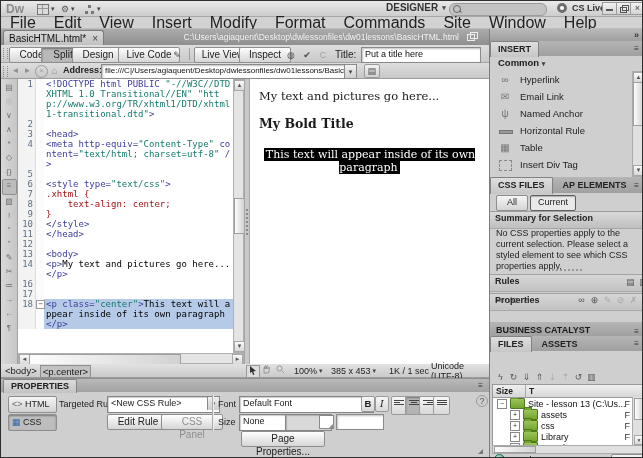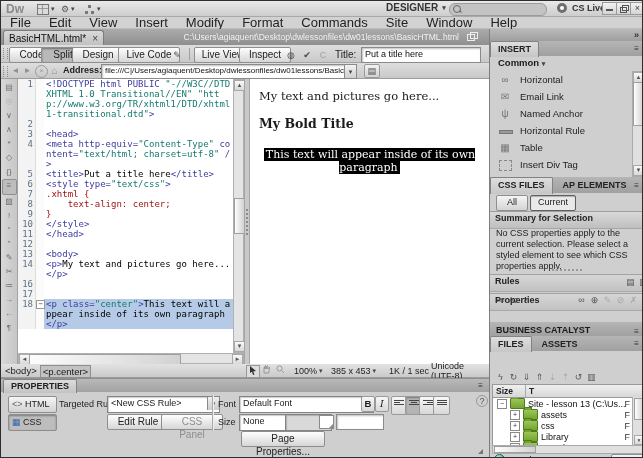--- a/index.html
+++ b/index.html
@@ -26,21 +26,21 @@
   .cslivetxt{position:absolute;left:571px;top:2px;font-weight:bold;font-size:9px;color:#333;}
   .winbtns{position:absolute;left:601px;top:1px;display:flex;border:1px solid #9a9a9a;background:linear-gradient(#f2f2f2,#d4d4d4);}
   .wbtn{width:13px;height:11px;border-right:1px solid #9a9a9a;position:relative;}
   .wbtn:last-child{border-right:0;}
   .ic-min:after{content:"";position:absolute;left:3px;bottom:3px;width:7px;height:2px;background:#555;}
   .ic-res:after{content:"";position:absolute;left:3px;top:4px;width:5px;height:4px;border:1px solid #555;}
   .ic-res:before{content:"";position:absolute;left:5px;top:2px;width:5px;height:4px;border:1px solid #555;background:#eee;}
   .ic-cls{font-size:9px;color:#444;text-align:center;line-height:11px;}
   
   .menubar{left:0;top:16px;width:641px;height:12px;background:#d2d2d2;display:flex;align-items:center;border-bottom:1px solid #bdbdbd;}
-  .menubar span{padding:0 9px;font-size:13px;color:#222;}
+  .menubar span{padding:0 9px;font-size:16px;color:#222;}
   
   .tabstrip{left:0;top:28px;width:488px;height:16px;background:linear-gradient(#ababab,#8f8f8f);}
   .doctab{position:absolute;left:2px;top:1px;height:15px;background:linear-gradient(#d9d9d9,#bfbfbf);border:1px solid #7c7c7c;border-bottom:0;border-radius:3px 3px 0 0;display:flex;align-items:center;padding:0 5px;font-size:10px;color:#111;gap:6px;}
   .tclose{color:#444;font-size:10px;}
   .docpath{position:absolute;right:30px;top:3px;font-size:8.5px;color:#f2f2f2;}
   .resico{position:absolute;right:12px;top:3px;width:10px;height:9px;}
   .resico:after{content:"";position:absolute;left:0;top:2px;width:6px;height:5px;border:1px solid #eee;}
   .resico:before{content:"";position:absolute;left:3px;top:0;width:6px;height:5px;border:1px solid #eee;}
   
   .dtoolbar{left:0;top:44px;width:488px;height:18px;background:linear-gradient(#dedede,#c9c9c9);border-bottom:1px solid #a5a5a5;}
@@ -271,21 +271,20 @@
         <div class="ct"><span class="tk-t">&lt;head&gt;</span></div>
       </div>
       <div class="crow">
         <span class="ln">4</span>
         <span class="fc"></span>
         <div class="ct"><span class="tk-t">&lt;meta http-equiv=</span><span class="tk-s">"Content-Type"</span><span class="tk-t"> content=</span><span class="tk-s">"text/html; charset=utf-8"</span><span class="tk-t"> /&gt;</span></div>
       </div>
       <div class="crow">
         <span class="ln">5</span>
         <span class="fc"></span>
-        <div class="ct"><span class="tk-t">&lt;title&gt;</span><span class="tk-x">Put a title here</span><span class="tk-t">&lt;/title&gt;</span></div>
       </div>
       <div class="crow">
         <span class="ln">6</span>
         <span class="fc"></span>
         <div class="ct"><span class="tk-t">&lt;style type=</span><span class="tk-s">"text/css"</span><span class="tk-t">&gt;</span></div>
       </div>
       <div class="crow">
         <span class="ln">7</span>
         <span class="fc"></span>
         <div class="ct"><span class="tk-c">.xhtml {</span></div>
@@ -451,21 +450,21 @@
     <div class="sect tabrow" style="top:12px;height:15px">
       <span class="dtab on">INSERT</span>
       <span class="pmenu" style="right:5px;top:3px">≡</span>
     </div>
     <div class="sect" style="top:27px;height:15px">
       <span style="font-size:9.5px;font-weight:bold;padding-left:8px"><span>Common</span> <span class="dd">▾</span></span>
     </div>
     <div class="sect" style="top:42px;height:106px" id="insertlist">
         <div class="insitem">
           <span class="iico">∞</span>
-          <span>Horizontal</span>
+          <span>Hyperlink</span>
         </div>
         <div class="insitem">
           <span class="iico">✉</span>
           <span>Email Link</span>
         </div>
         <div class="insitem">
           <span class="iico">ψ</span>
           <span>Named Anchor</span>
         </div>
         <div class="insitem">

